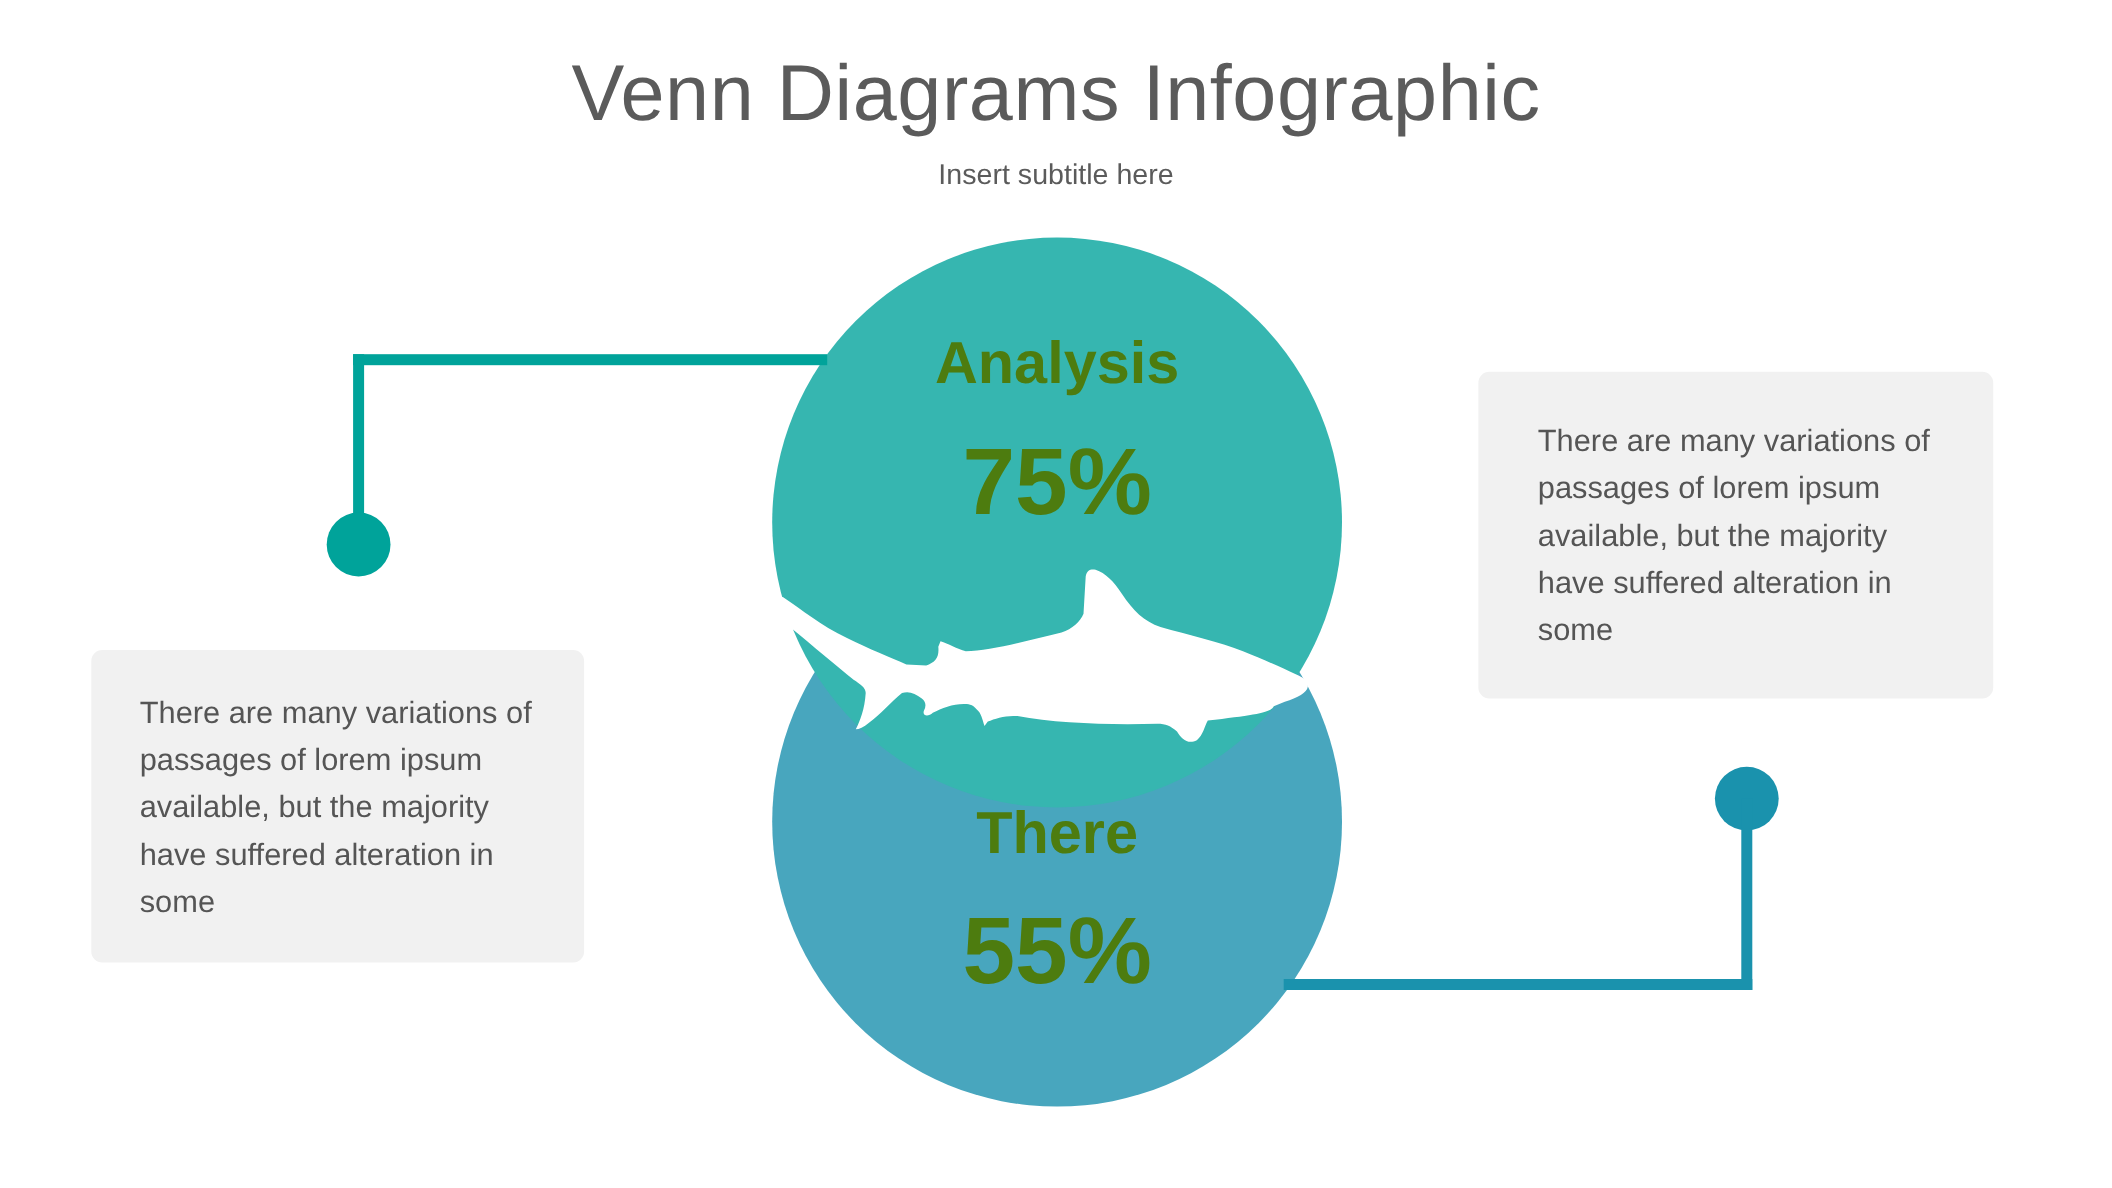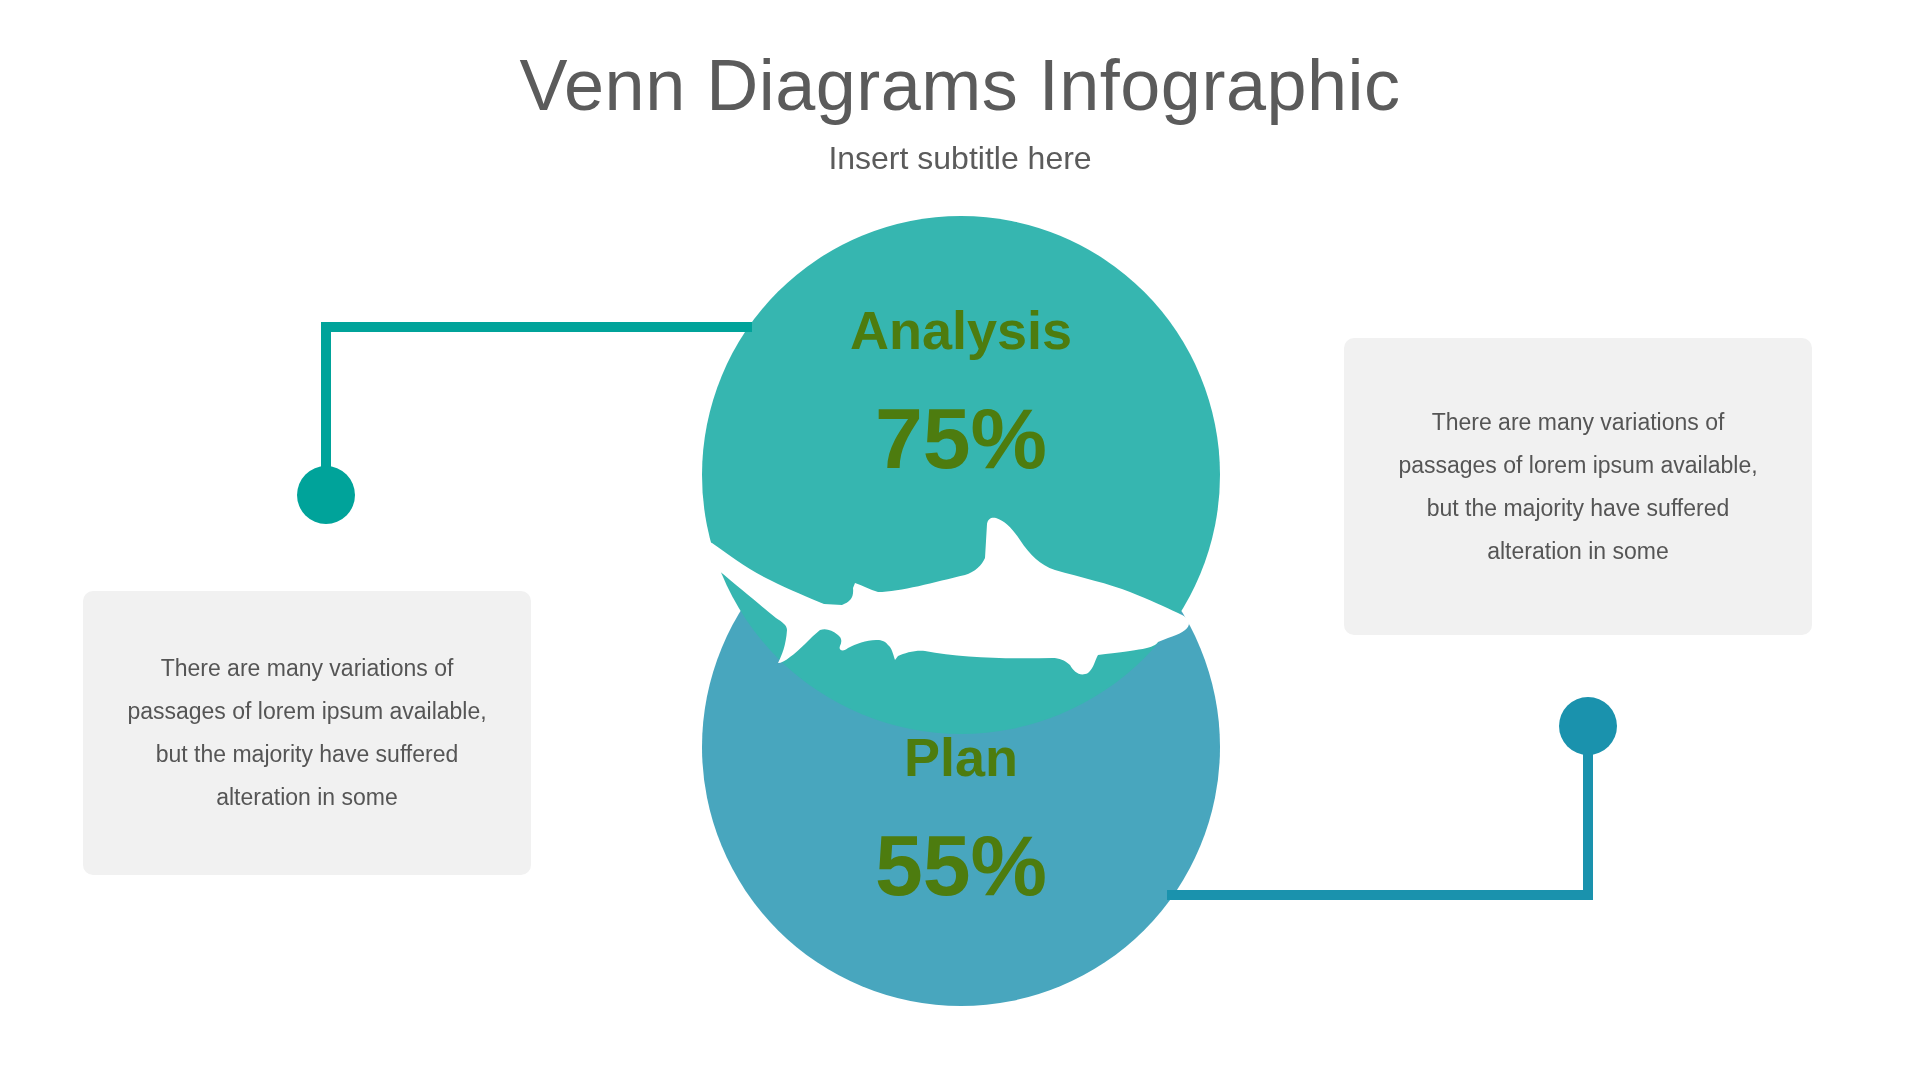--- a/index.html
+++ b/index.html
@@ -30,21 +30,21 @@
     letter-spacing: 0.5px;
     margin: 0;
     font-weight: normal;
   }
   .subtitle {
     position: absolute;
     left: 0;
     top: 140px;
     width: 1920px;
     text-align: center;
-    font-size: 32px;
+    font-size: 26px;
     line-height: 36px;
     color: #5b5b5b;
     margin: 0;
   }
   svg.art {
     position: absolute;
     left: 0;
     top: 0;
     width: 1920px;
     height: 1080px;
@@ -72,23 +72,22 @@
     position: absolute;
     background: #f1f1f1;
     border-radius: 10px;
     display: flex;
     align-items: center;
     justify-content: center;
     box-sizing: border-box;
   }
   .info-box p {
     margin: 0;
-    text-align: center;
     color: #555555;
-    font-size: 23px;
+    font-size: 28px;
     line-height: 43px;
     width: 360px;
   }
 </style>
 </head>
 <body>
 
 <div class="slide">
 
   <h1 class="title">Venn Diagrams Infographic</h1>
@@ -151,21 +150,21 @@
       <rect x="1167" y="890" width="426" height="10" fill="#1A92AD"></rect>
     </g>
   </svg>
 
   <div class="circle-label" style="left:761px; top:300px;">
     <span class="name">Analysis</span>
     <span class="pct">75%</span>
   </div>
 
   <div class="circle-label" style="left:761px; top:727px;">
-    <span class="name">Plan</span>
+    <span class="name">There</span>
     <span class="pct">55%</span>
   </div>
 
   <div class="info-box" style="left:83px; top:591px; width:448px; height:284px;">
     <p>There are many variations of passages of lorem ipsum available, but the majority have suffered alteration in some</p>
   </div>
 
   <div class="info-box" style="left:1344px; top:338px; width:468px; height:297px;">
     <p>There are many variations of passages of lorem ipsum available, but the majority have suffered alteration in some</p>
   </div>

